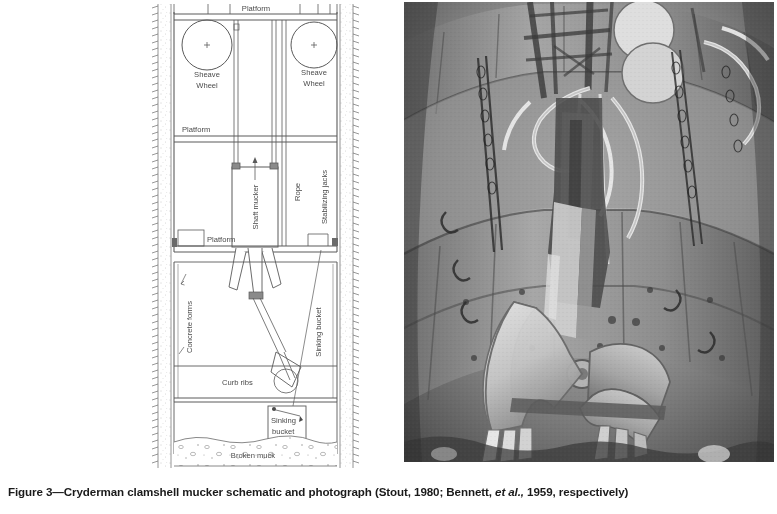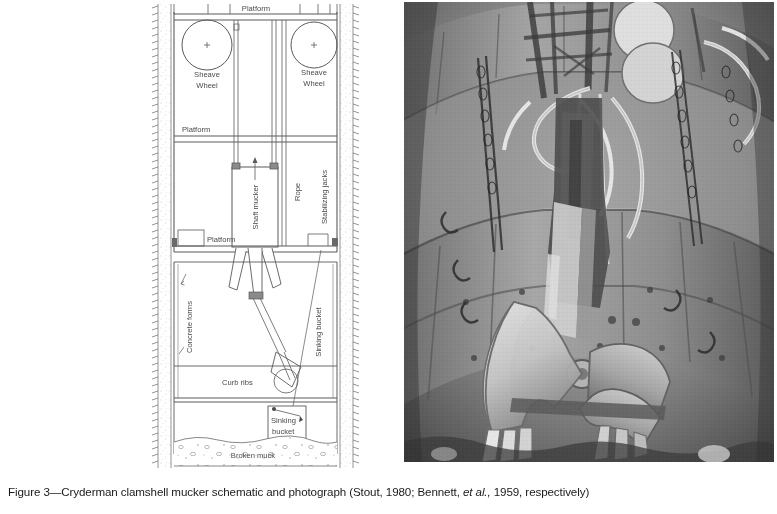--- a/index.html
+++ b/index.html
@@ -40,21 +40,21 @@
   }
   #photo-svg { display: block; }
 
   
   #figure-caption {
     position: absolute;
     left: 8px;
     top: 484px;
     width: 762px;
     font-size: 11.6px;
-    font-weight: normal;
+    font-weight: bold;
     color: #1a1a1a;
     letter-spacing: -0.1px;
     line-height: 15px;
     white-space: nowrap;
   }
   #figure-caption .ital { font-style: italic; }
 </style>
 </head>
 <body>
 

